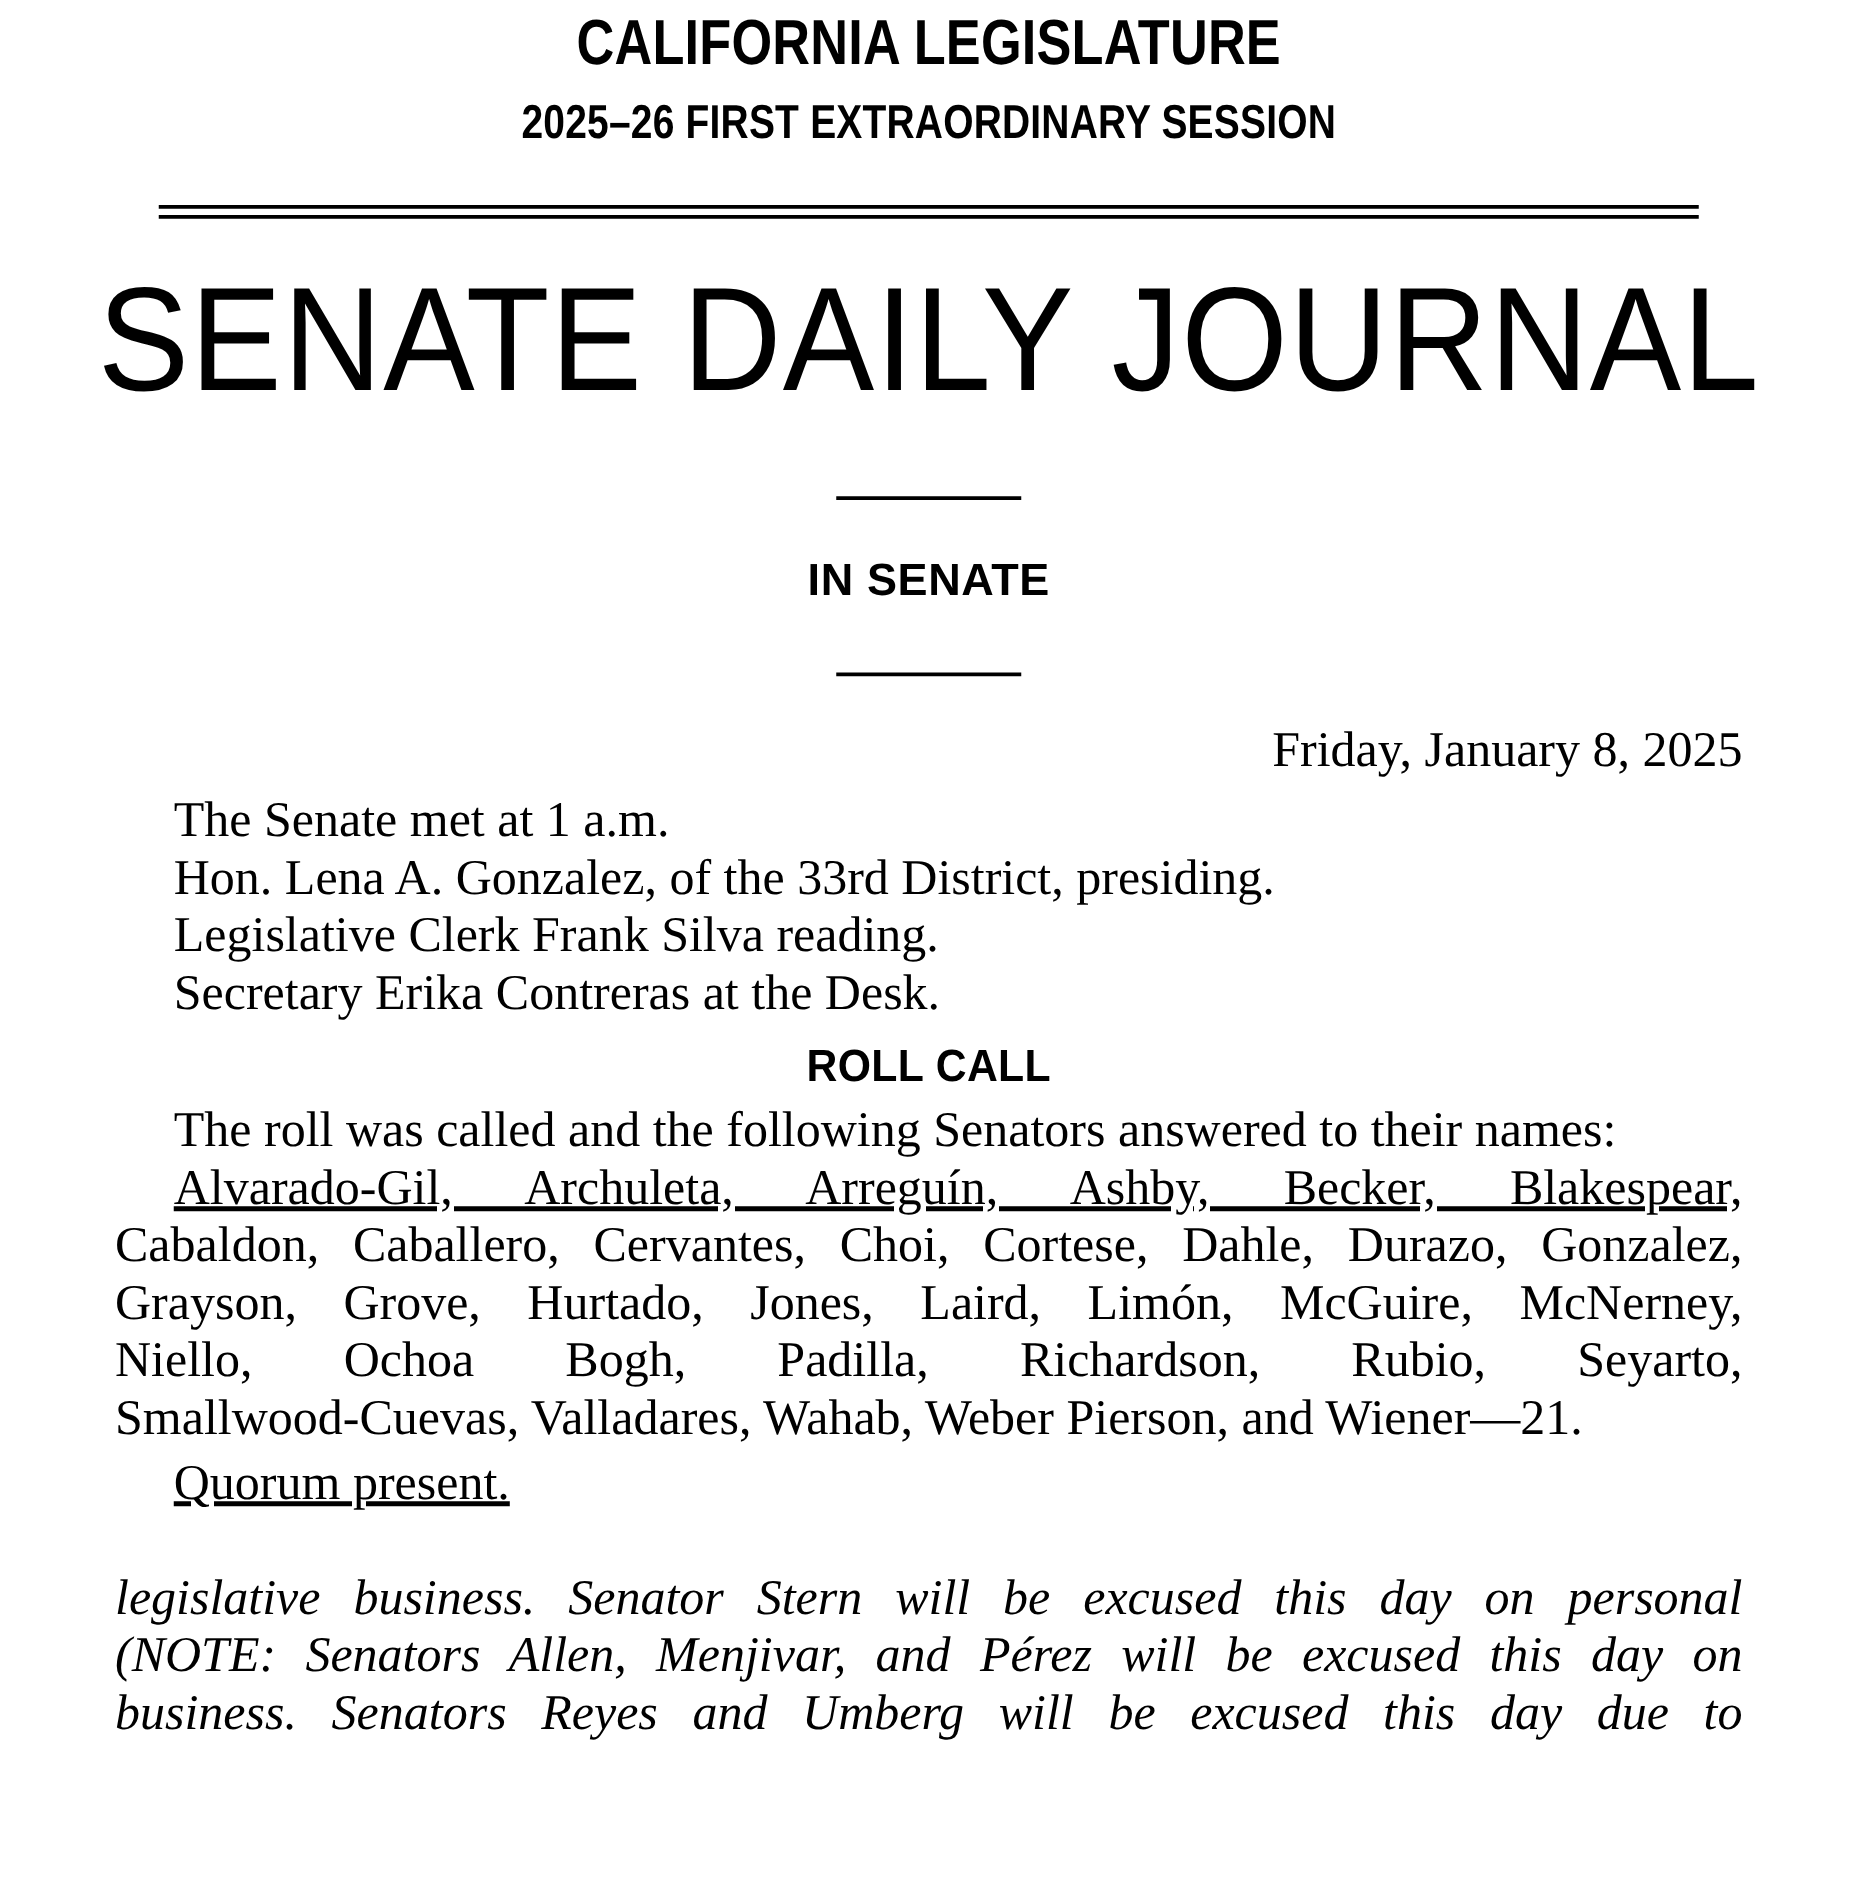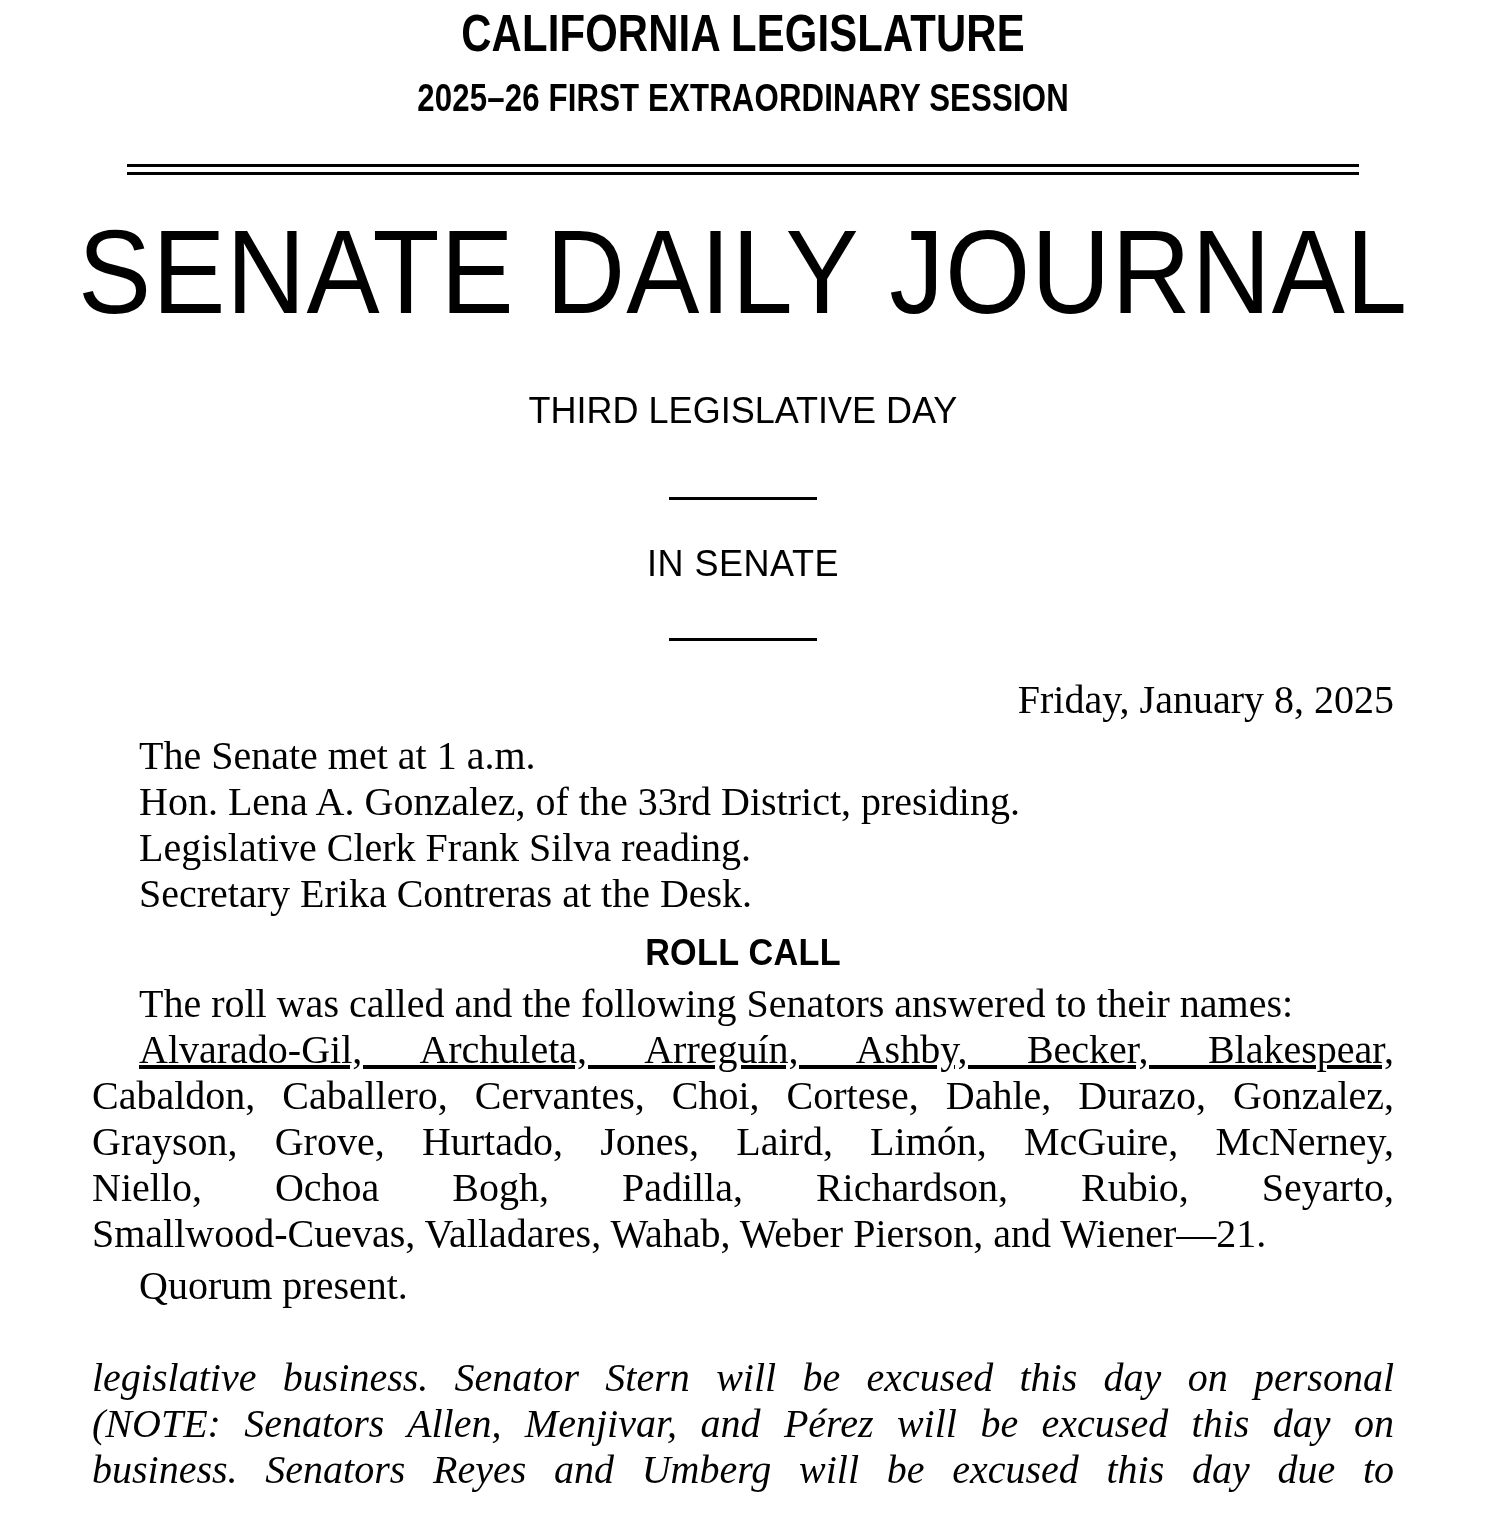--- a/index.html
+++ b/index.html
@@ -89,21 +89,21 @@
     height: 0;
     border-top: 3px solid #000;
     margin: 0 auto;
   }
   .rule-short.top { margin-top: 66px; }
   .rule-short.bottom { margin-top: 54px; }
 
   .in-senate {
     text-align: center;
     font-family: "Liberation Sans", "DejaVu Sans", sans-serif;
-    font-weight: 400;
+    font-weight: 700;
     font-size: 36px;
     line-height: 40px;
     padding-top: 44px;
     letter-spacing: 0.5px;
   }
 
   
   .body-col {
     position: relative;
     margin: 0 auto;
@@ -135,21 +135,21 @@
     transform: scaleX(0.95);
   }
 
   .para {
     text-align: justify;
     text-justify: inter-word;
     text-indent: 47px;
     padding-top: 10px;
   }
   .para.roll-intro { padding-top: 8px; }
-  .para.quorum { padding-top: 6px; }
+  .para.quorum { padding-top: 6px; text-decoration: underline; }
 
   
   .names-lines div {
     text-align: justify;
     text-align-last: justify;
     white-space: nowrap;
   }
   .names-lines div.first { text-indent: 0; text-decoration: underline; }
   .names-lines div.last {
     text-align-last: left;
@@ -177,21 +177,20 @@
     <div class="masthead-line session">2025–26 FIRST EXTRAORDINARY SESSION</div>
   </div>
 
   <div class="rule-double">
     <div class="r"></div>
     <div class="r"></div>
   </div>
 
   <div class="journal-title">SENATE DAILY JOURNAL</div>
 
-  <div class="leg-day">THIRD LEGISLATIVE DAY</div>
 
   <div class="rule-short top"></div>
 
   <div class="in-senate">IN SENATE</div>
 
   <div class="rule-short bottom"></div>
 
   <div class="body-col">
 
     <div class="dateline">

